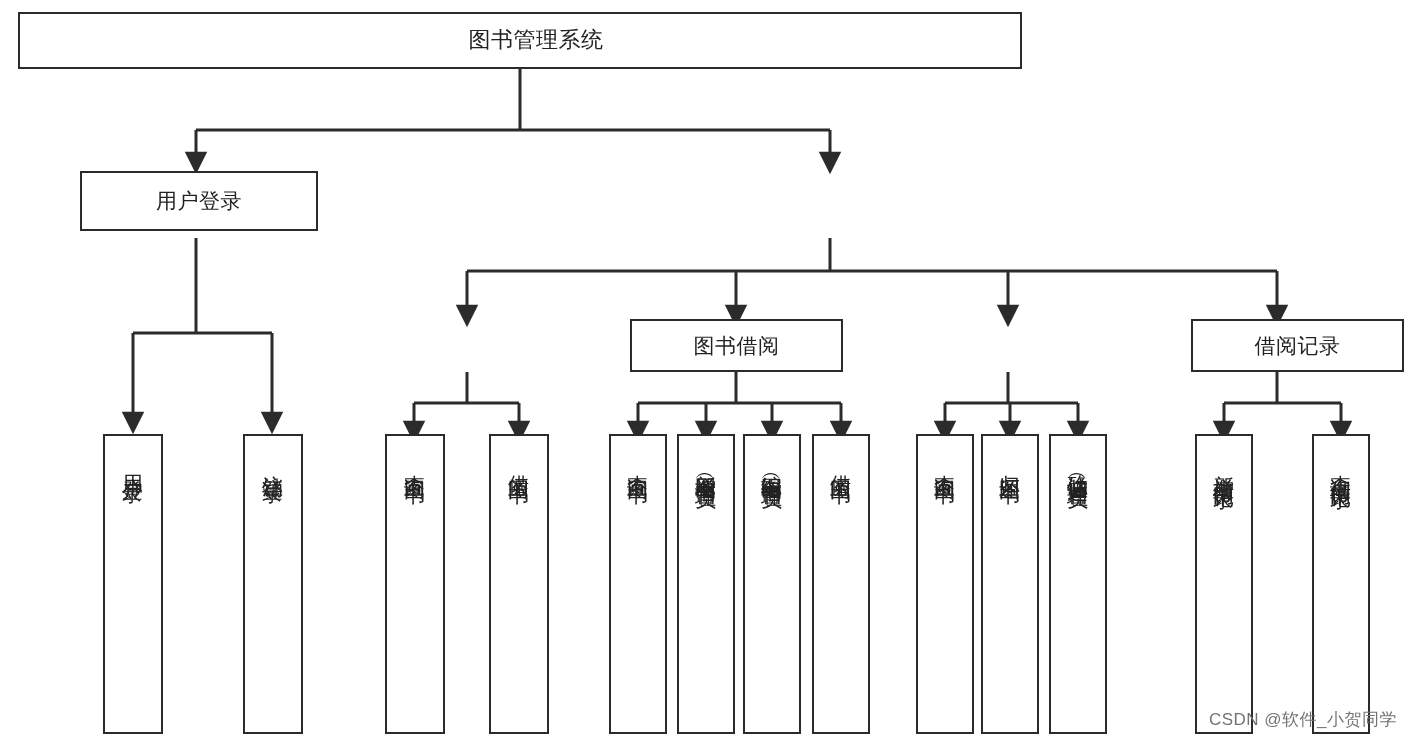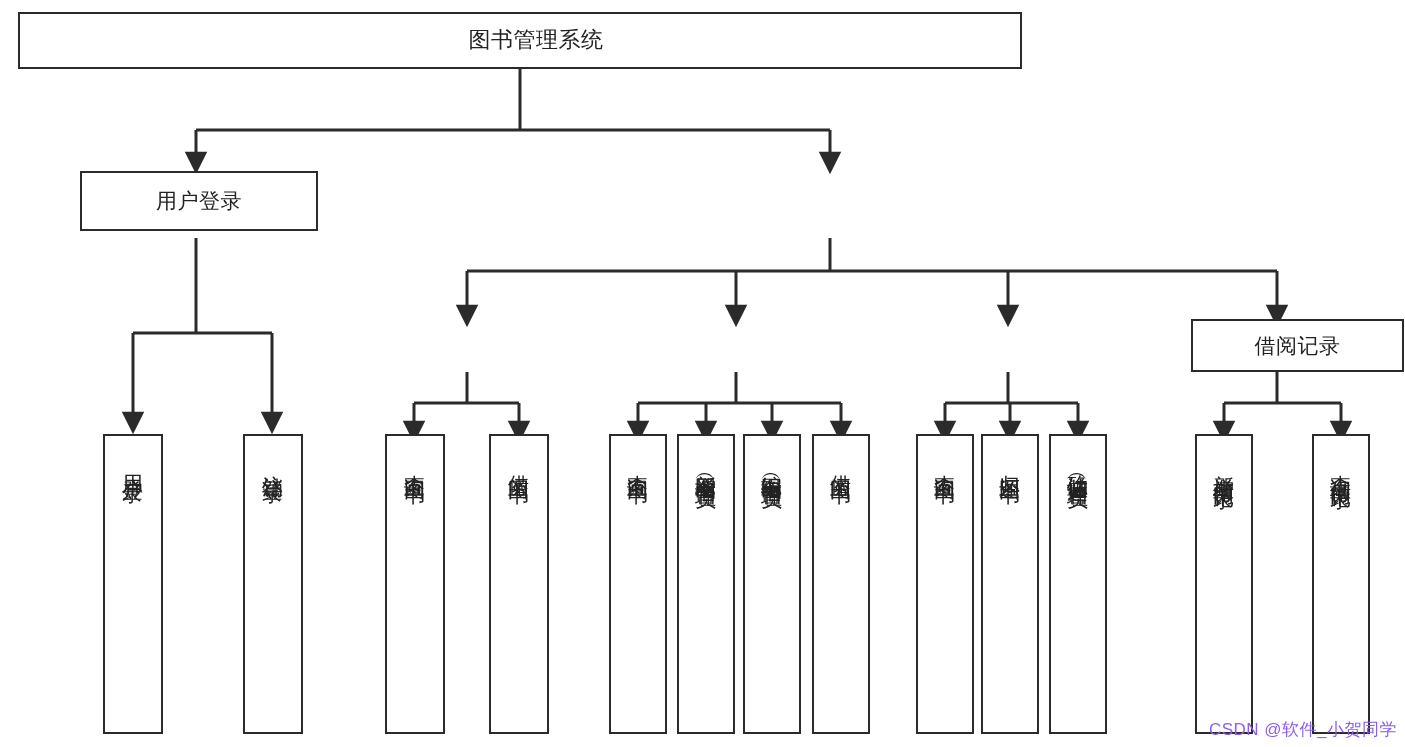--- a/index.html
+++ b/index.html
@@ -63,23 +63,23 @@
     letter-spacing: 3px;
     line-height: 1;
     text-align: left;
   }
   .node.vert.tall .lbl {
     letter-spacing: 2px;
   }
   #watermark {
     position: absolute;
     right: 8px;
-    bottom: 6px;
+    bottom: 16px;
     font-size: 17px;
-    color: #8b5cf6;
+    color: #737373;
     letter-spacing: 0.5px;
     z-index: 5;
     white-space: pre;
     font-family: "Liberation Sans", "DejaVu Sans", sans-serif;
   }
 </style>
 </head>
 <body>
 
 <div id="canvas">
@@ -136,20 +136,23 @@
   </svg>
 
   <div class="node horiz root" style="left:18px; top:12px; width:1004px; height:57px;padding-left:32px;">
     <span class="lbl">图书管理系统</span>
   </div>
 
   <div class="node horiz" style="left:80px; top:171px; width:238px; height:60px;">
     <span class="lbl">用户登录</span>
   </div>
 
+  <div class="node horiz" style="left:630px; top:319px; width:213px; height:53px;">
+    <span class="lbl">图书借阅</span>
+  </div>
   <div class="node horiz" style="left:1171px; top:319px; width:213px; height:53px;margin-left:20px;">
     <span class="lbl">借阅记录</span>
   </div>
 
   <div class="node vert" style="left:103px; top:434px; width:60px; height:300px;">
     <span class="lbl">用户登录</span>
   </div>
   <div class="node vert" style="left:243px; top:434px; width:60px; height:300px;">
     <span class="lbl">注销登录</span>
   </div>

